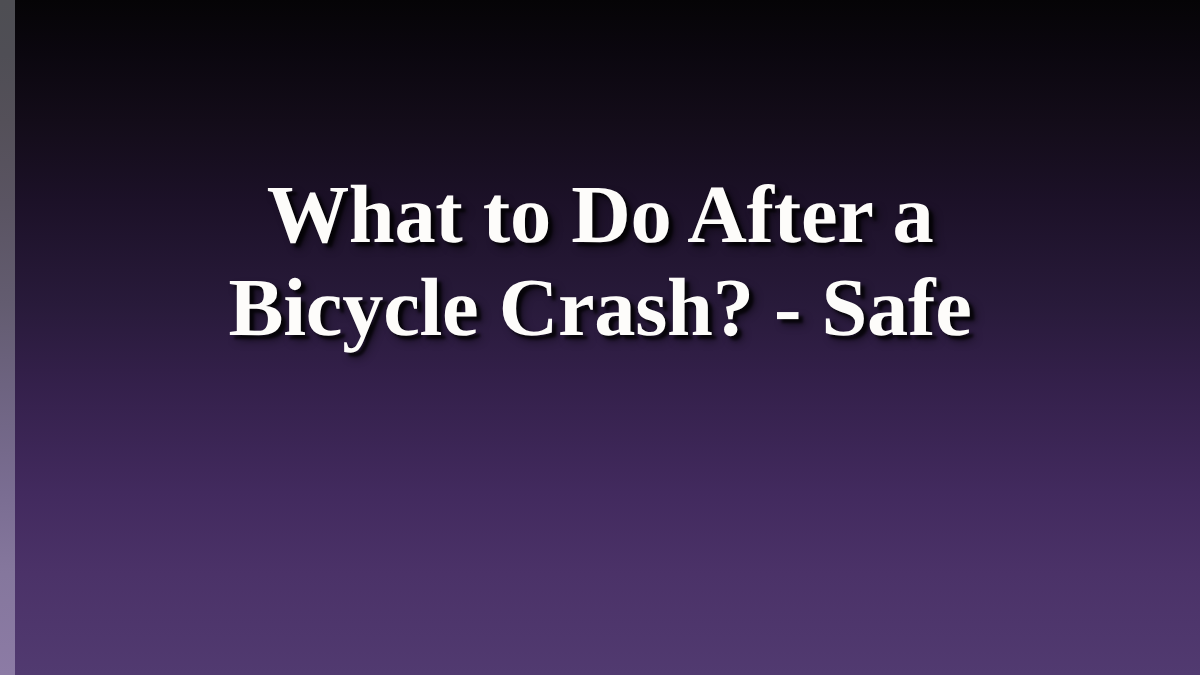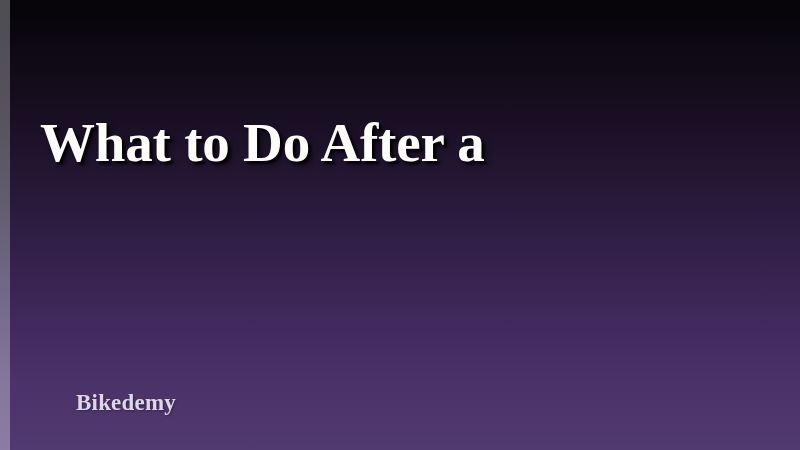--- a/index.html
+++ b/index.html
@@ -51,21 +51,21 @@
         #8c7ba5 100%
     );
   }
 
   
   .title-block {
     position: absolute;
     left: 0;
     top: 112px;
     width: 800px;
-    text-align: left;
+    text-align: center;
     padding: 0 40px;
     box-sizing: border-box;
   }
 
   .title-line {
     display: block;
     color: #fdfcfa;
     font-size: 55px;
     line-height: 62px;
     font-weight: bold;
@@ -91,17 +91,17 @@
 </style>
 </head>
 <body>
 
 <div class="card">
 
   <div class="edge-strip"></div>
 
   <div class="title-block">
     <span class="title-line">What to Do After a</span>
+    <span class="title-line">Bicycle Crash? - Safe</span>
   </div>
 
-  <div class="byline">Bikedemy</div>
 
 </div>
 
 </body></html>

